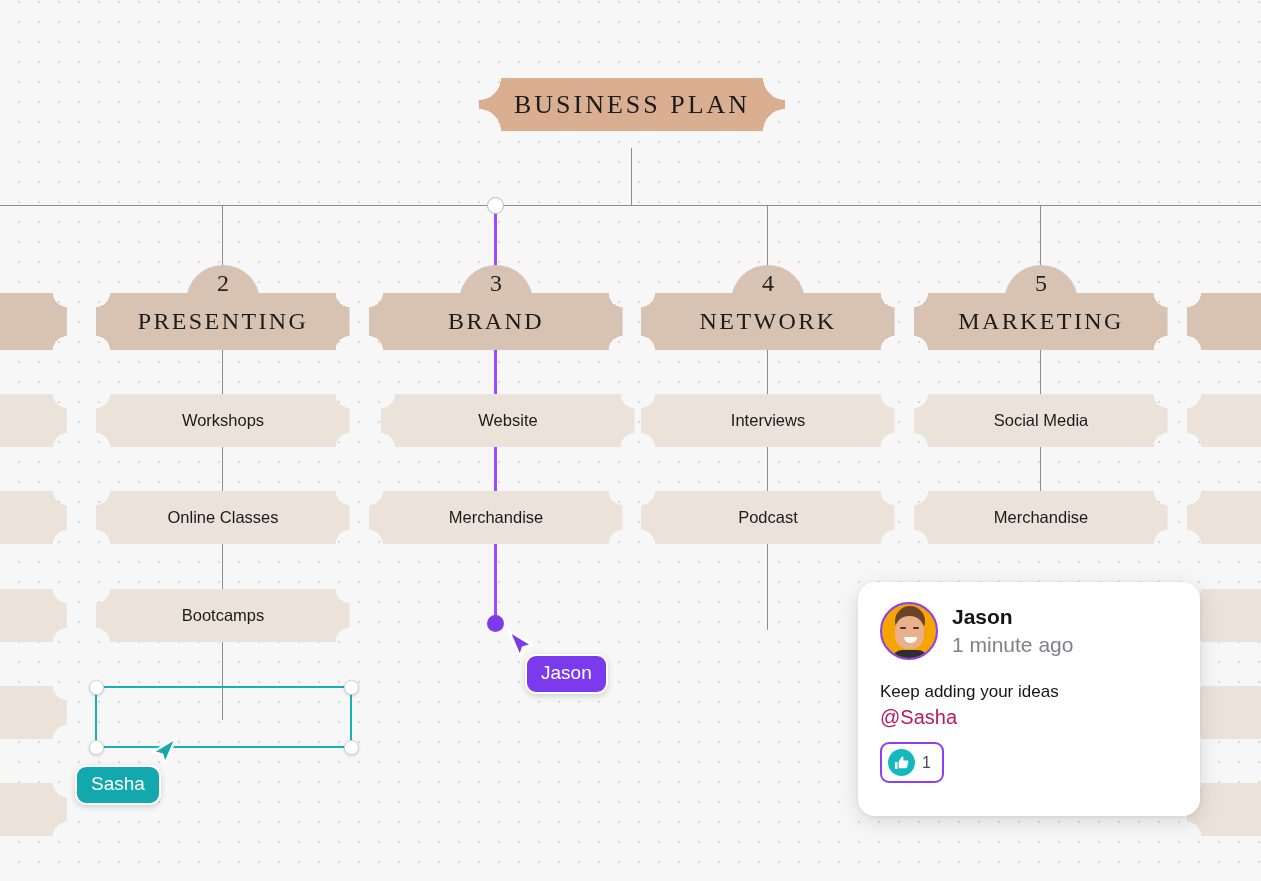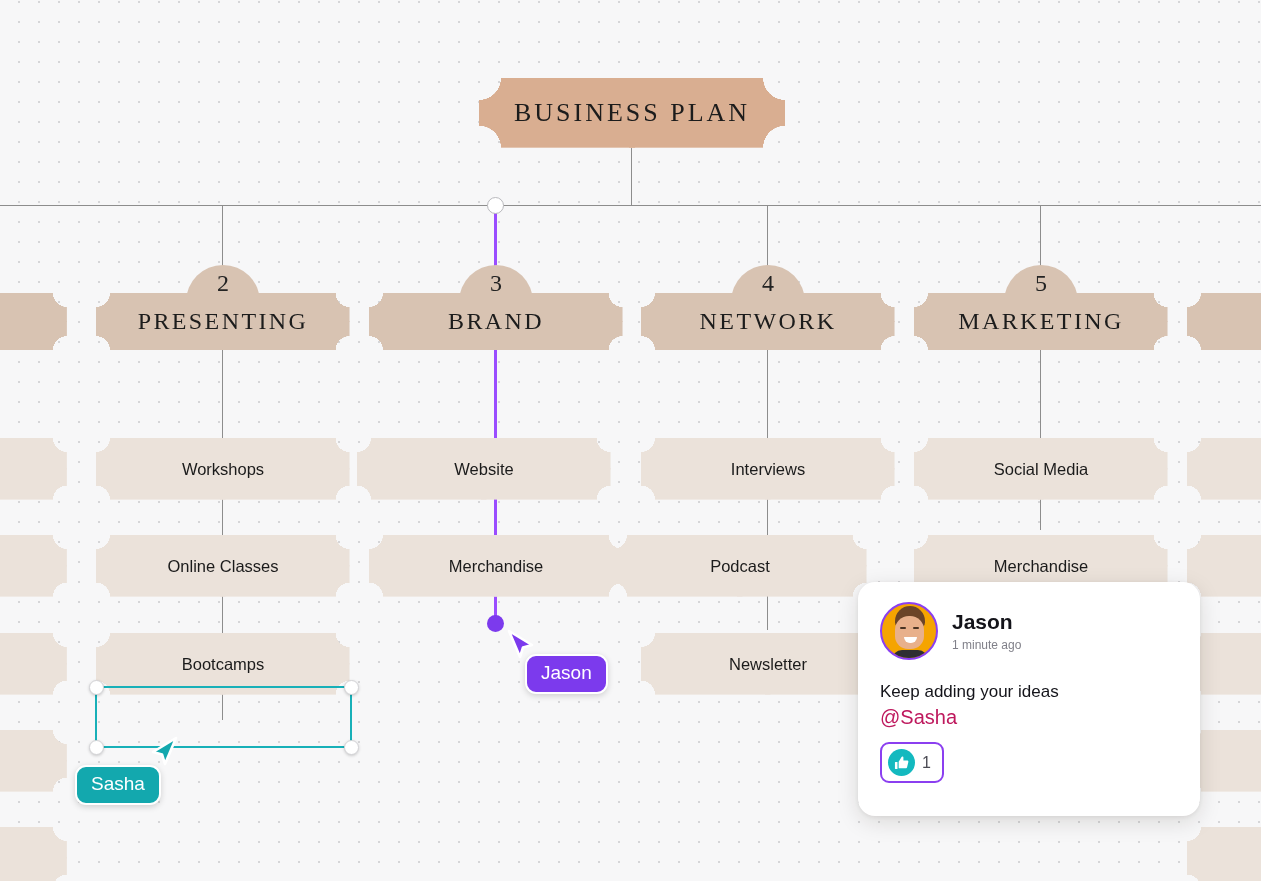--- a/index.html
+++ b/index.html
@@ -79,21 +79,21 @@
     justify-content: center;
   }
 
   
   .title-node {
     --bg: #d9ae91;
     --r: 22px;
     left: 479px;
     top: 78px;
     width: 306px;
-    height: 70px;
+    height: 53px;
   }
   .title-node .label {
     font-family: "Liberation Serif", serif;
     font-size: 26px;
     letter-spacing: 3.0px;
     color: #1c1c1c;
     font-weight: 400;
     white-space: nowrap;
   }
 
@@ -138,22 +138,21 @@
     letter-spacing: 2.4px;
     color: #1c1c1c;
     white-space: nowrap;
   }
 
   
   .item {
     --bg: #ebe2da;
     --r: 14px;
     position: absolute;
-    height: 62px;
-    margin-top: 44px;
+    height: 53px;
   }
   .item .item-label {
     font-family: "Liberation Sans", sans-serif;
     font-size: 16.5px;
     color: #1b1b1b;
     white-space: nowrap;
   }
 
   
   .selection {
@@ -211,21 +210,21 @@
     background:#6b4427; border-radius:16px 16px 6px 6px; }
   .av-face { position:absolute; left:13px; top:12px; width:29px; height:33px;
     background:#e8b08b; border-radius:14px 14px 13px 13px; }
   .av-eye { position:absolute; top:23px; width:6px; height:2px; background:#4a3323; border-radius:2px;}
   .av-eye.l { left:18px; } .av-eye.r { left:31px; }
   .av-mouth { position:absolute; left:22px; top:33px; width:13px; height:6px;
     background:#fff; border-radius:0 0 8px 8px; }
   .av-body { position:absolute; left:10px; top:46px; width:36px; height:16px;
     background:#2e2e32; border-radius:10px 10px 0 0; }
   .cc-name { font-size: 21px; font-weight: bold; color: #14141a; line-height: 1.15; }
-  .cc-time { font-size: 12px; color: #808089; margin-top: 3px; }
+  .cc-time { font-size: 21px; color: #808089; margin-top: 3px; }
   .cc-text { font-size: 17px; color: #14141a; margin-top: 21px; line-height: 1.25; }
   .cc-mention { font-size: 20px; color: #be185d; margin-top: 4px; }
   .reaction {
     margin-top: 13px;
     display: inline-flex;
     align-items: center;
     gap: 7px;
     border: 2px solid #8b3ff0;
     border-radius: 9px;
     padding: 5px 11px 5px 6px;
@@ -313,35 +312,32 @@
   <div class="ticket item" style="left:96px; top:394px; width:254px;">
     <span class="item-label">Workshops</span>
   </div>
   <div class="ticket item" style="left:96px; top:491px; width:254px;">
     <span class="item-label">Online Classes</span>
   </div>
   <div class="ticket item" style="left:96px; top:589px; width:254px;">
     <span class="item-label">Bootcamps</span>
   </div>
 
-  <div class="ticket item" style="left:357px; top:394px; width:254px;text-align:right;">
+  <div class="ticket item" style="left:381px; top:394px; width:254px;text-align:right;">
     <span class="item-label">Website</span>
   </div>
   <div class="ticket item" style="left:369px; top:491px; width:254px;">
     <span class="item-label">Merchandise</span>
   </div>
 
   <div class="ticket item" style="left:641px; top:394px; width:254px;">
     <span class="item-label">Interviews</span>
   </div>
-  <div class="ticket item" style="left:613px; top:491px; width:254px;">
+  <div class="ticket item" style="left:641px; top:491px; width:254px;">
     <span class="item-label">Podcast</span>
-  </div>
-  <div class="ticket item" style="left:641px; top:589px; width:254px;">
-    <span class="item-label">Newsletter</span>
   </div>
 
   <div class="ticket item" style="left:914px; top:394px; width:254px;">
     <span class="item-label">Social Media</span>
   </div>
   <div class="ticket item" style="left:914px; top:491px; width:254px;">
     <span class="item-label">Merchandise</span>
   </div>
 
   <div class="ticket item" style="left:1187px; top:394px; width:190px;"></div>

